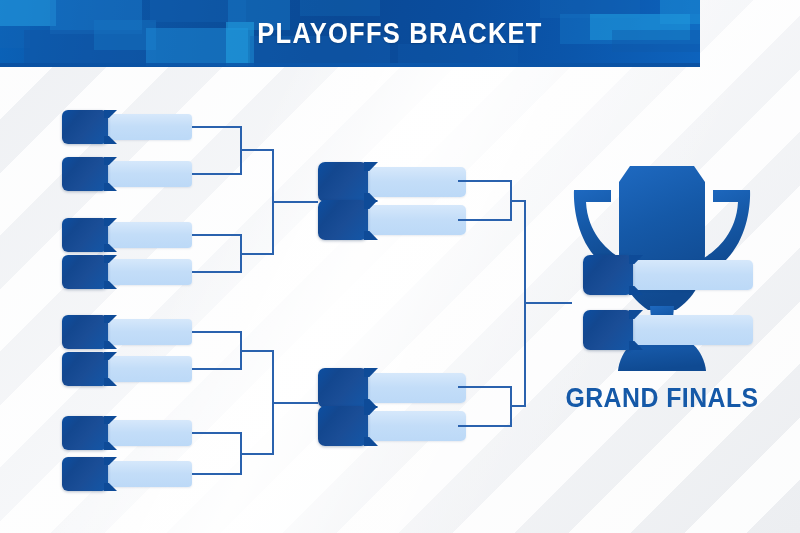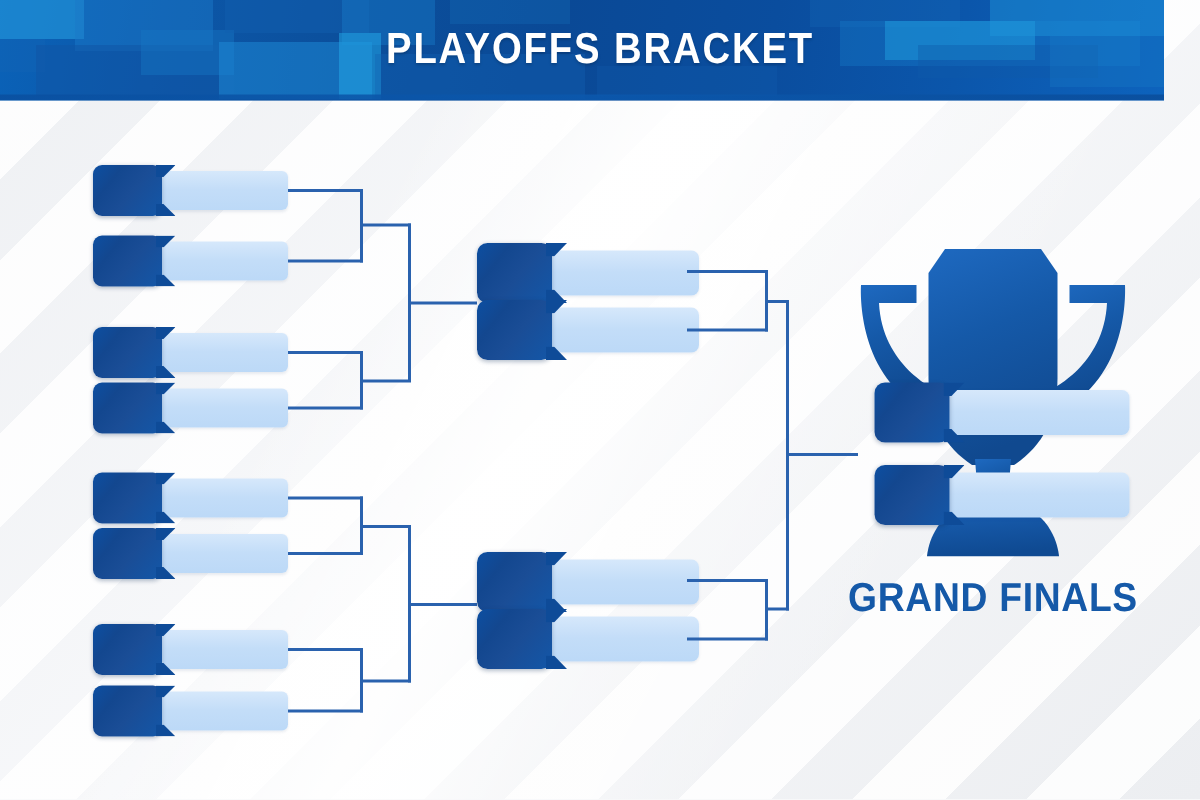--- a/index.html
+++ b/index.html
@@ -43,21 +43,21 @@
        rgba(255,255,255,0.9) 46%,
        rgba(255,255,255,0.35) 58%,
        rgba(255,255,255,0) 74%);
     pointer-events: none;
   }
 
   
   .header {
     position: absolute;
     left: 0; top: 0;
-    width: 776px;
+    width: 700px;
     height: 67px;
     overflow: hidden;
     background: linear-gradient(100deg,
         #0a62b8 0%,
         #0c57a8 14%,
         #0b4f9c 30%,
         #0a4996 48%,
         #0a4d9e 66%,
         #0b56ab 82%,
         #0d63bd 100%);

